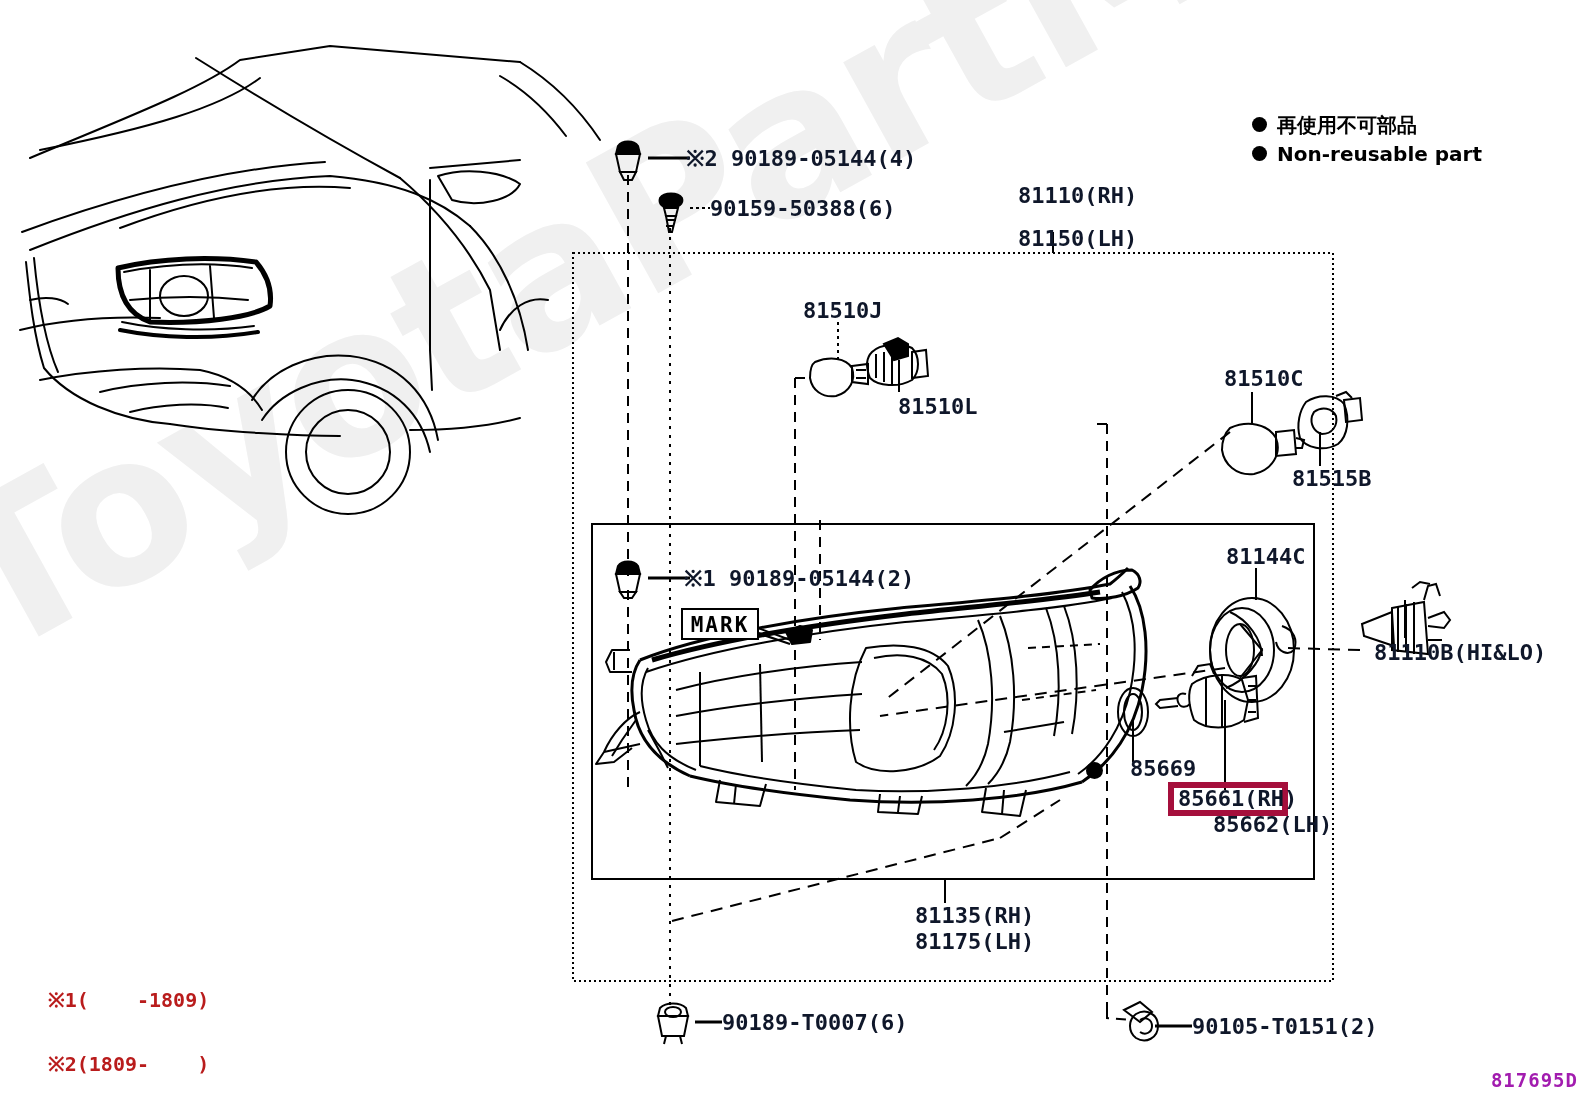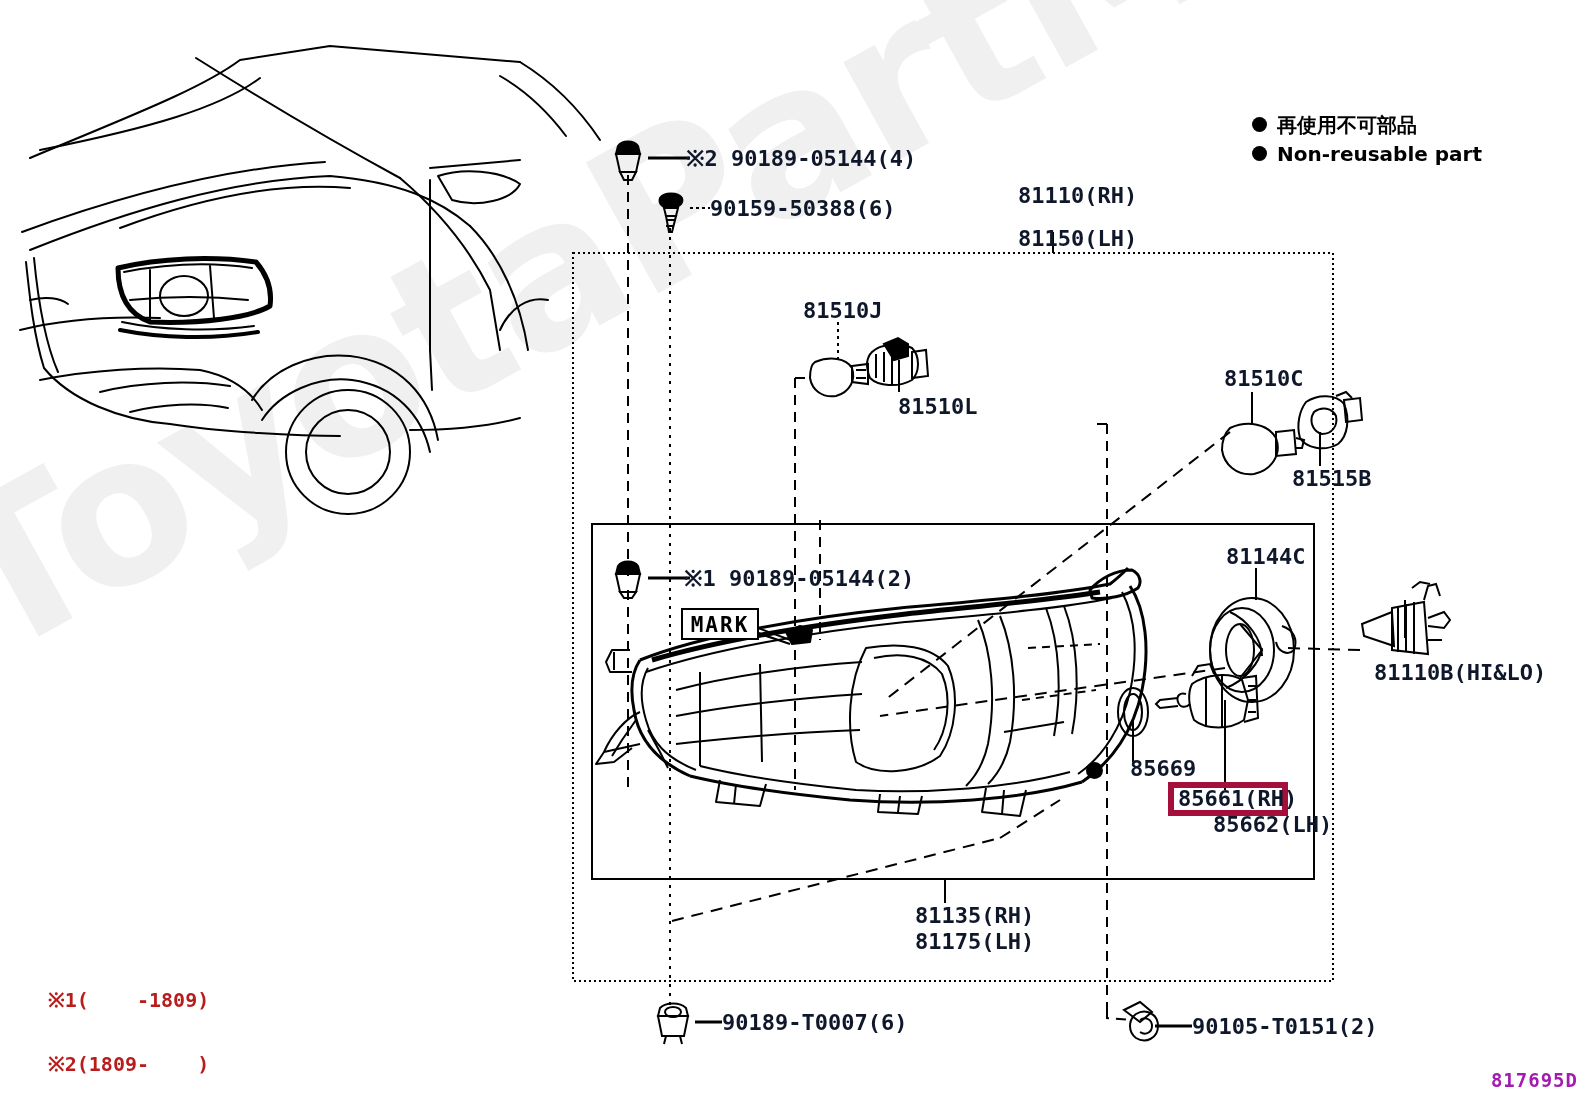--- a/index.html
+++ b/index.html
@@ -423,21 +423,21 @@
 
     <div class="lbl two" style="left:1018px; top:182px;">81110(RH)</div>
     <div class="lbl two" style="left:1018px; top:208px;margin-top:17px;">81150(LH)</div>
 
     <div class="lbl" style="left:803px; top:298px;">81510J</div>
     <div class="lbl" style="left:866px; top:394px;margin-left:32px;">81510L</div>
     <div class="lbl" style="left:1224px; top:366px;">81510C</div>
     <div class="lbl" style="left:1292px; top:466px;">81515B</div>
     <div class="lbl" style="left:1226px; top:544px;">81144C</div>
 
-    <div class="lbl" style="left:1374px; top:640px;margin-top:20px;"><span>81110B</span><span class="tiny">(HI&amp;LO)</span></div>
+    <div class="lbl" style="left:1374px; top:640px;"><span>81110B</span><span class="tiny">(HI&amp;LO)</span></div>
 
     <div class="bullet-dot" style="left:1086px; top:762px;"></div>
     <div class="lbl" style="left:1110px; top:756px;margin-left:20px;">85669</div>
 
     <div class="lbl" style="left:1178px; top:786px;">85661(RH)</div>
     <div class="lbl" style="left:1178px; top:812px;margin-left:35px;">85662(LH)</div>
 
     <div class="lbl two" style="left:915px; top:902px;">81135(RH)</div>
     <div class="lbl two" style="left:915px; top:928px;text-align:center;">81175(LH)</div>
 

